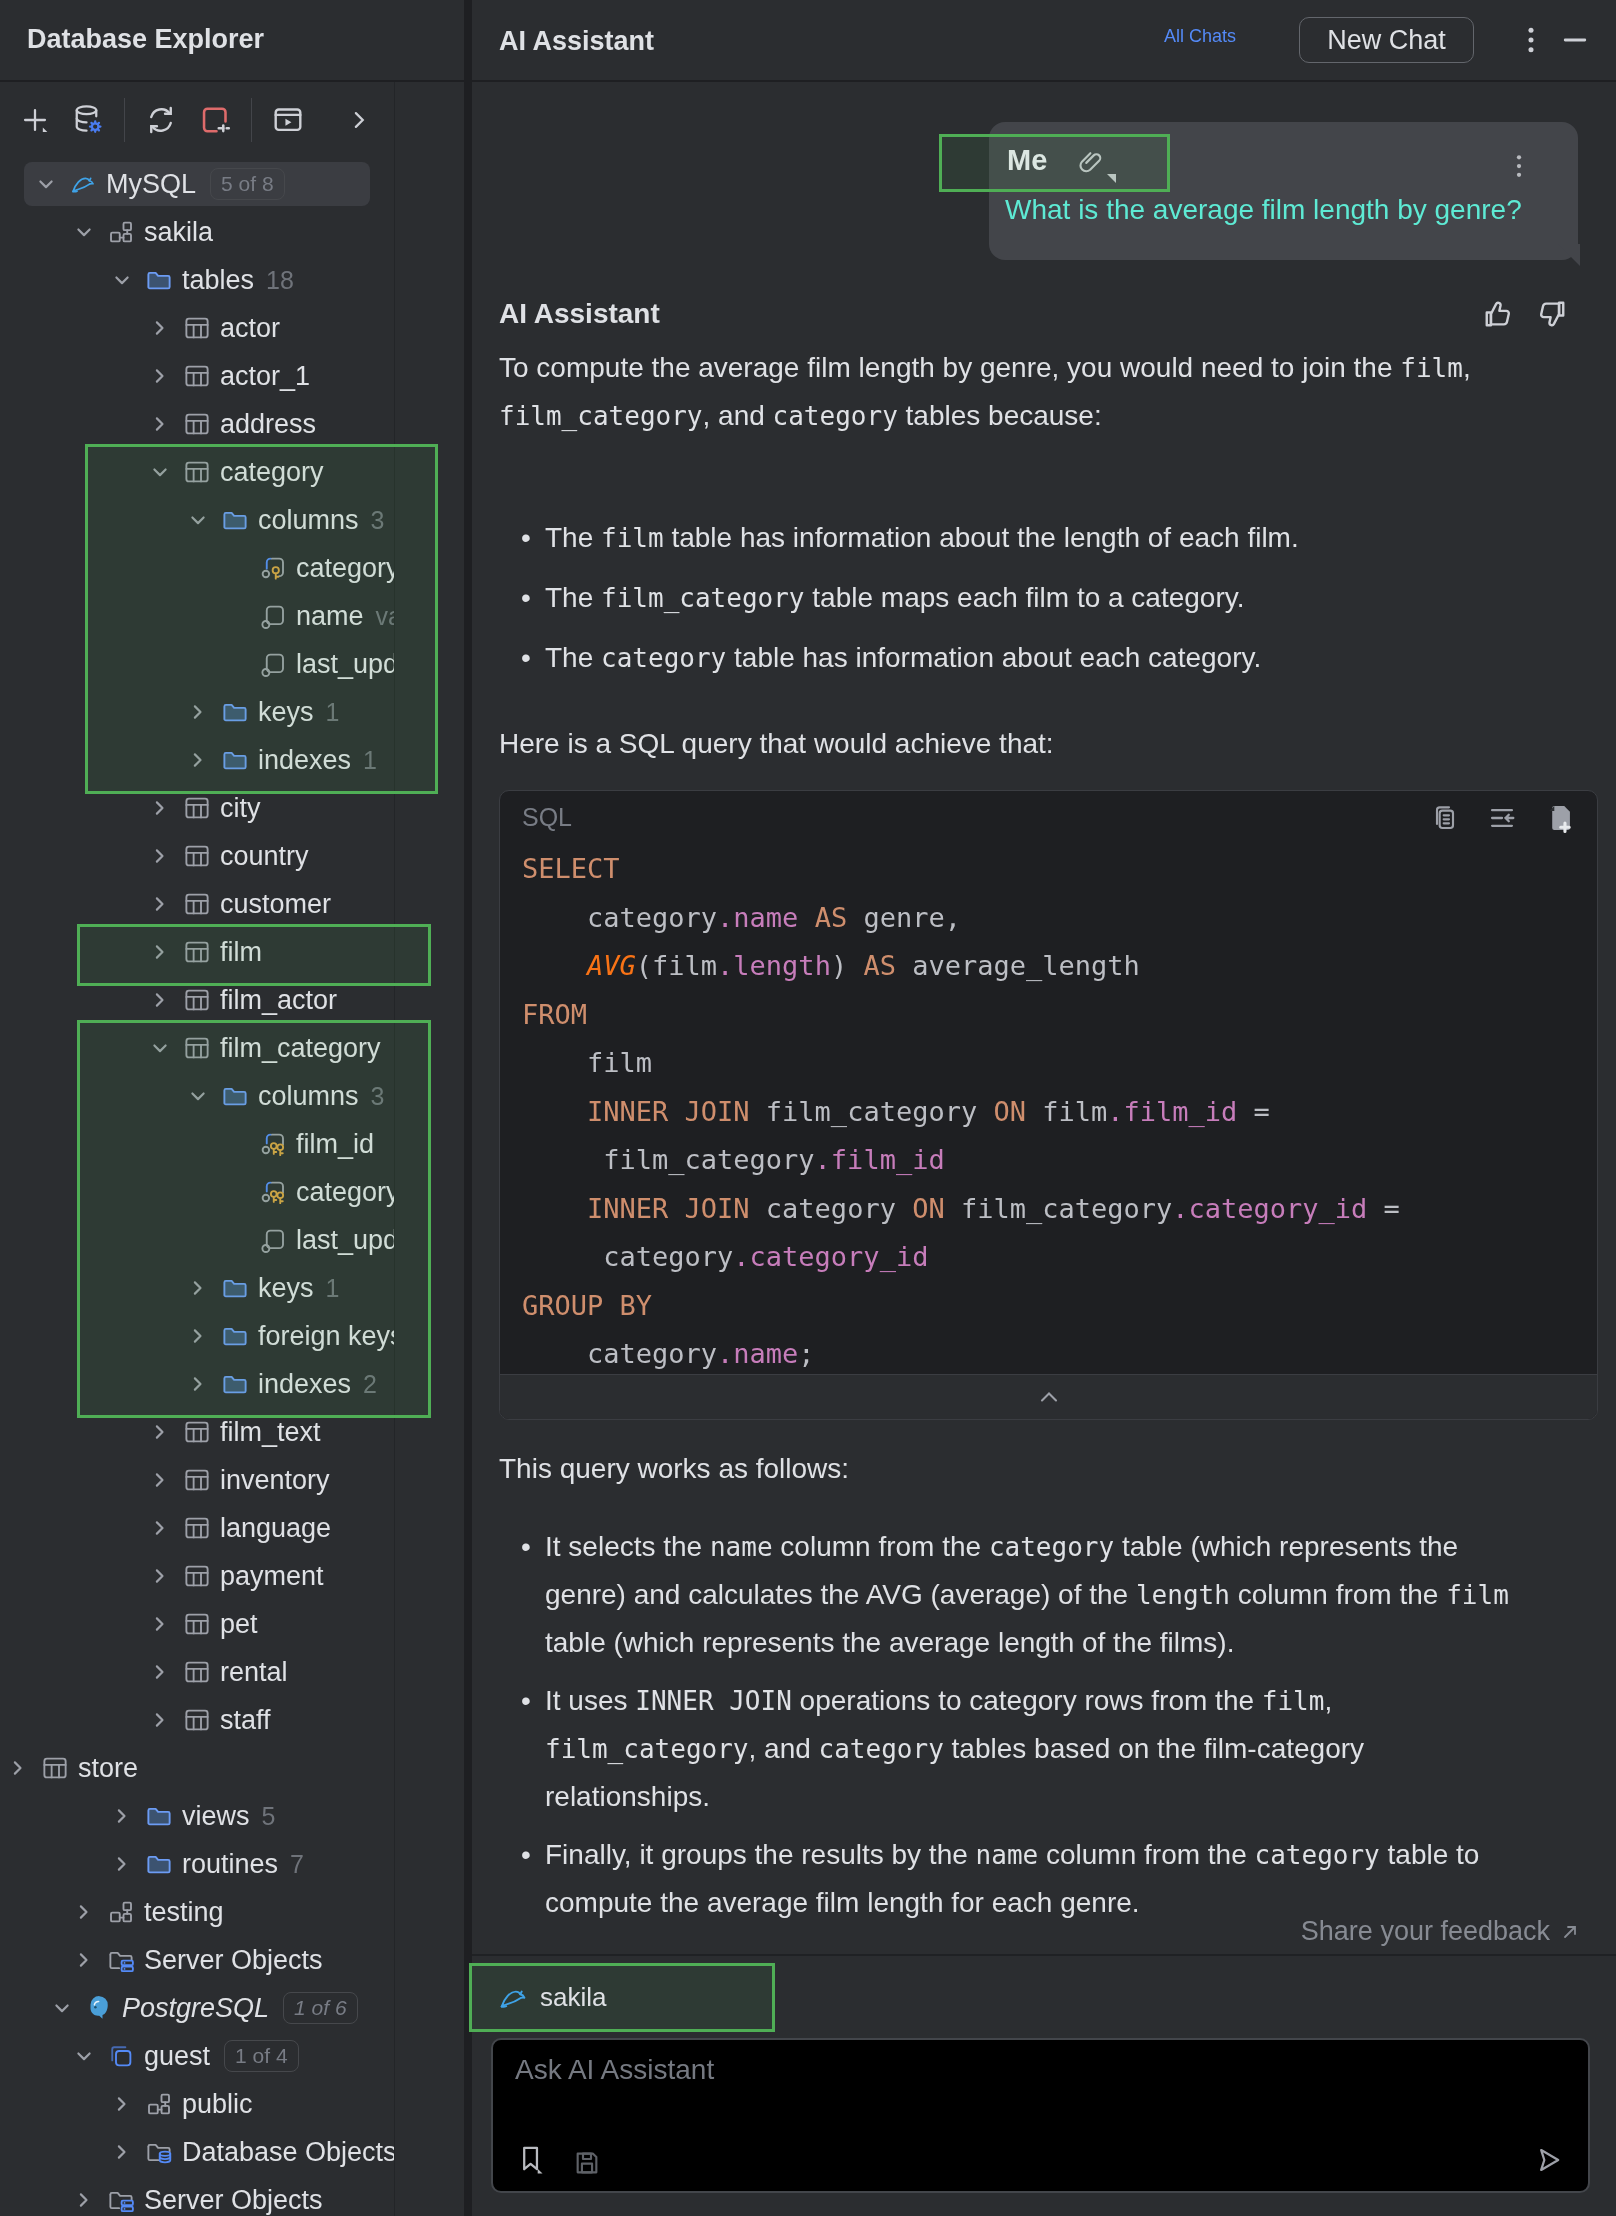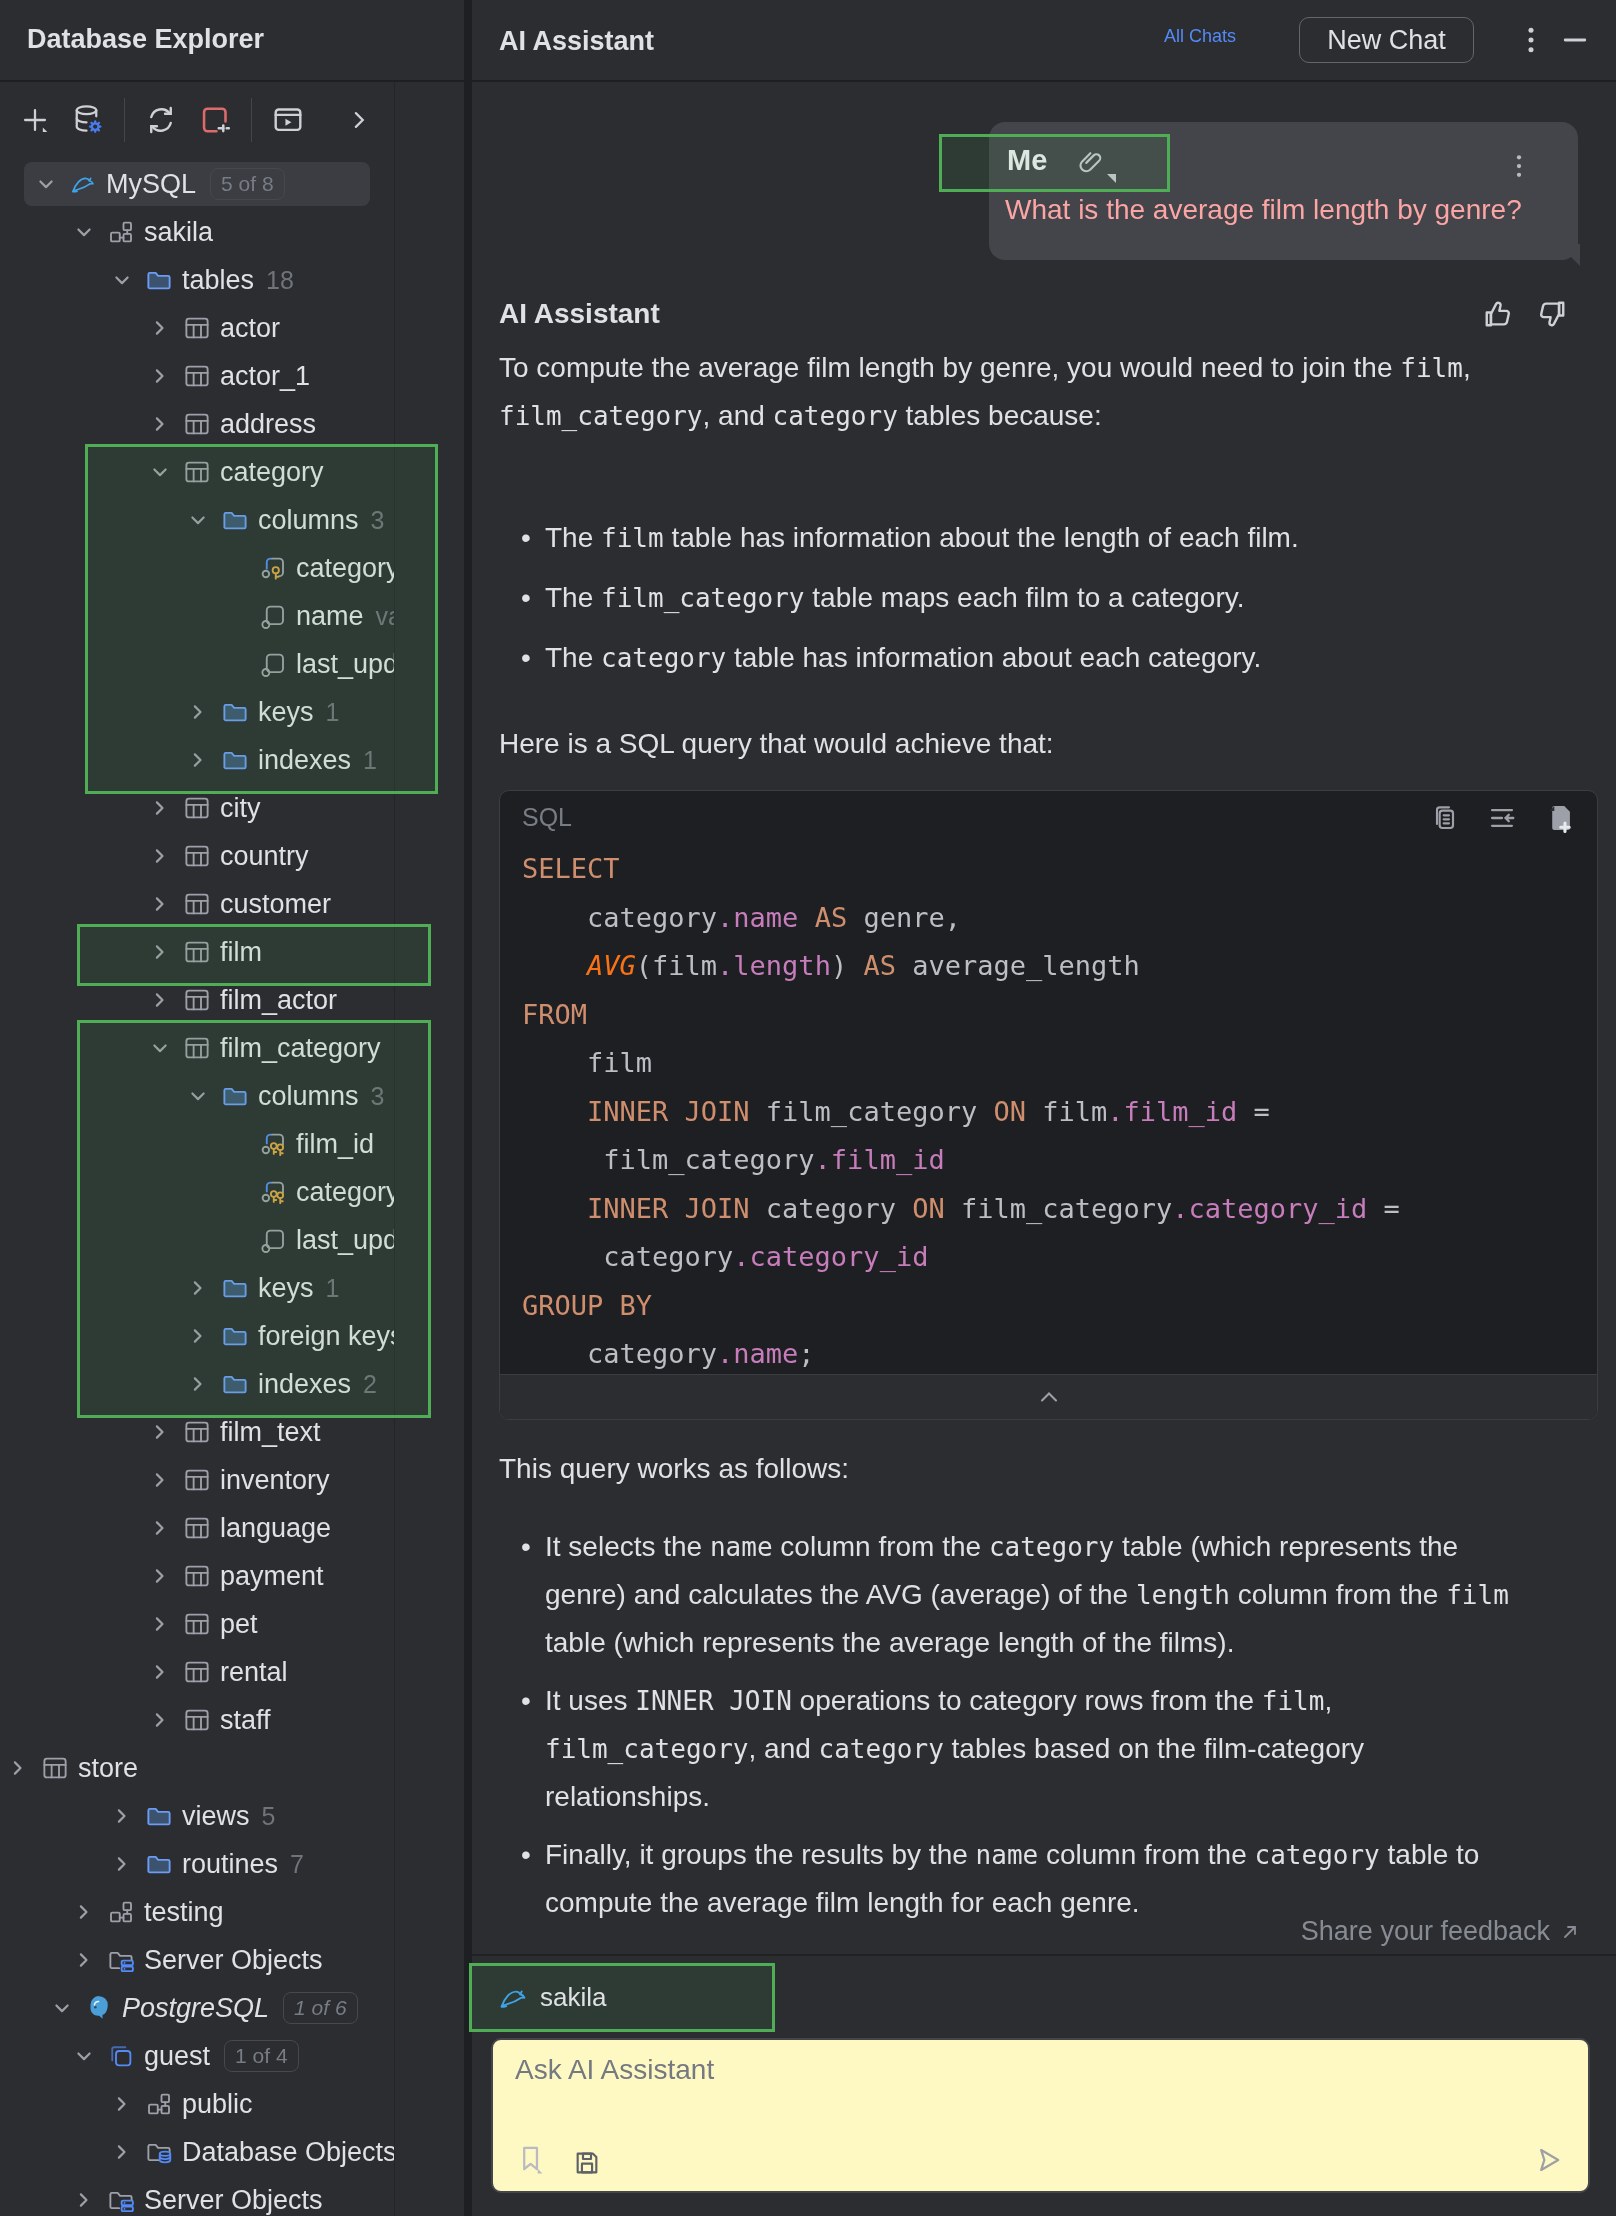--- a/index.html
+++ b/index.html
@@ -40,21 +40,21 @@
   #hdr-min{position:absolute;left:1086px;top:19px;}
 
   
   #bubble{position:absolute;left:517px;top:122px;width:589px;height:138px;background:#43454a;border-radius:16px;}
   #bubble:after{content:"";position:absolute;right:-2px;bottom:-6px;width:0;height:0;
                 border-left:22px solid transparent;border-top:22px solid #43454a;}
   #me-label{position:absolute;left:18px;top:22px;font-size:29px;font-weight:bold;color:#eceef2;}
   #me-clip{position:absolute;left:86px;top:24px;}
   #me-caret{position:absolute;left:118px;top:52px;width:0;height:0;border-left:9px solid transparent;border-top:9px solid #c6c8cc;}
   #bubble-kebab{position:absolute;right:44px;top:24px;}
-  #user-q{position:absolute;left:16px;top:72px;font-size:28px;color:#fca5a5;}
+  #user-q{position:absolute;left:16px;top:72px;font-size:28px;color:#5eead4;}
   #me-box{position:absolute;left:467px;top:134px;width:231px;height:58px;border:3px solid #4fae55;background:rgba(79,174,85,0.10);box-sizing:border-box;z-index:5;}
 
   
   .body-txt{font-size:28px;line-height:48px;color:#dfe1e5;}
   .icode{font-family:"DejaVu Sans Mono","Liberation Mono",monospace;font-size:26px;}
   #resp-title{position:absolute;left:27px;top:298px;font-size:28px;font-weight:bold;}
   #thumbs{position:absolute;left:1008px;top:296px;display:flex;gap:18px;}
   #intro{position:absolute;left:27px;top:344px;width:1085px;}
   ul.blist{list-style:none;margin:0;padding:0;}
   ul.blist li{position:relative;padding-left:46px;}
@@ -80,21 +80,21 @@
   #bullets2 li{margin-bottom:10px;}
   #feedback{position:absolute;right:36px;top:1916px;font-size:27px;color:#878b93;display:flex;align-items:center;gap:8px;}
 
   #input-divider{position:absolute;left:0;top:1954px;width:100%;height:2px;background:#1f2124;}
 
   
   #ctx-box{position:absolute;left:-3px;top:1963px;width:306px;height:69px;border:3px solid #4fae55;background:rgba(79,174,85,0.10);
            box-sizing:border-box;display:flex;align-items:center;z-index:5;}
   #ctx-label{font-size:26px;color:#dfe1e5;margin-left:10px;}
   #ask-box{position:absolute;left:19px;top:2038px;width:1099px;height:155px;border:2px solid #43464b;border-radius:10px;
-           background:#fef9c3;box-sizing:border-box;}
+           background:#000000;box-sizing:border-box;}
   #ask-ph{position:absolute;left:22px;top:14px;font-size:28px;color:#757981;}
   #ask-icons-l{position:absolute;left:22px;bottom:12px;display:flex;gap:22px;align-items:flex-end;}
   #ask-send{position:absolute;right:22px;bottom:14px;}
 </style>
 </head>
 <body>
 
 <div id="sidebar">
   <div id="sb-title">Database Explorer</div>
   <div id="sb-divider"></div>

